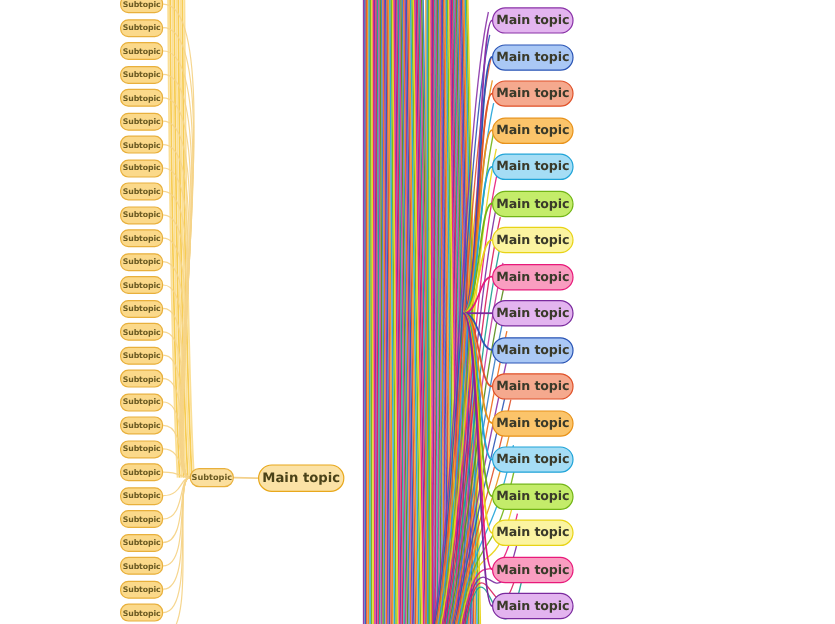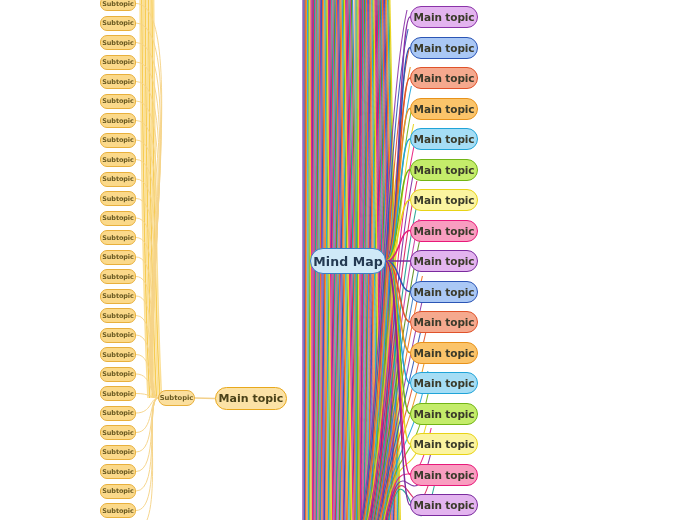--- a/index.html
+++ b/index.html
@@ -371,18 +371,15 @@
       </div>
       <div class="node node-sub" style="left: 100px; top: 503px; width: 36px; background: rgb(251, 217, 138); border-color: rgb(232, 176, 60);">
         <span>Subtopic</span>
       </div>
       <div class="node node-hub" style="left: 158px; top: 390px; width: 37px; height: 16px; background: rgb(251, 223, 158); border-color: rgb(232, 176, 60);">
         <span>Subtopic</span>
       </div>
       <div class="node node-branch" style="left: 215px; top: 387px; width: 72px; height: 23px; background: rgb(251, 226, 166); border-color: rgb(232, 168, 28);">
         <span>Main topic</span>
       </div>
-      <div class="node node-center" style="left: 310px; top: 248px; width: 76px; height: 26px; background: rgb(207, 233, 247); border-color: rgb(58, 127, 196);">
-        <span>Mind Map</span>
-      </div>
     </div>
 
 </div>
 
 </body></html>

